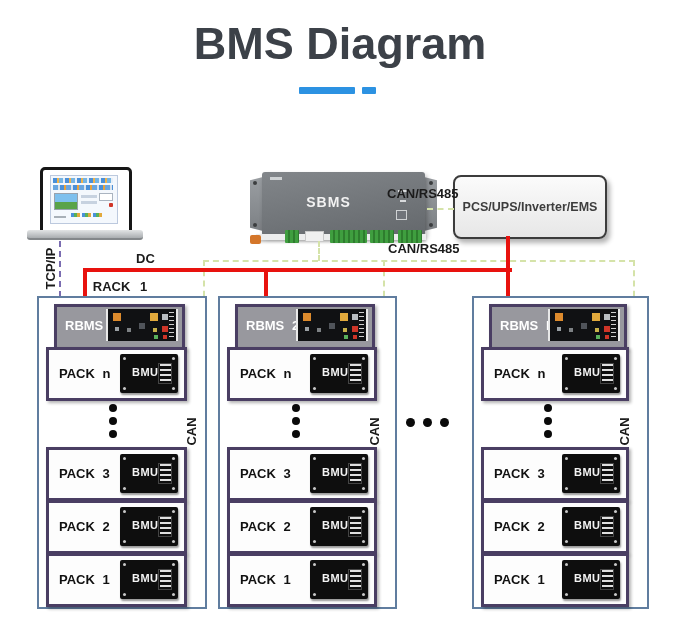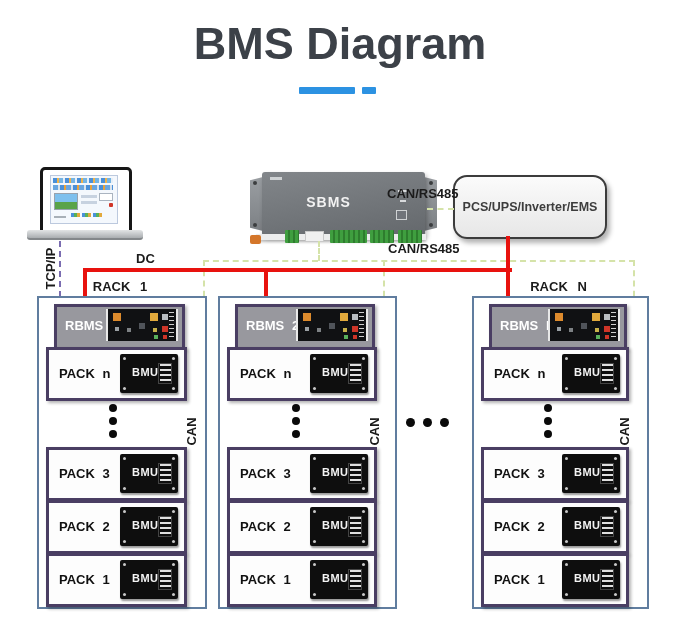--- a/index.html
+++ b/index.html
@@ -49,21 +49,21 @@
   .sbms-strip{left:256px;top:234px;width:170px;height:6px;background:#eceded;box-shadow:0 2px 3px rgba(0,0,0,.25);}
   .port{top:230px;height:13px;background:repeating-linear-gradient(90deg,#3f9e3f 0 3px,#2e7d2e 3px 5px);border-radius:1px;}
   .port1{left:285px;width:14px;}
   .port2{left:330px;width:37px;}
   .port3{left:370px;width:24px;}
   .port4{left:398px;width:24px;}
   .port-white{left:305px;top:231px;width:17px;height:9px;background:#f0f0f0;border:1px solid #c9c9c9;}
   .port-orange{left:250px;top:235px;width:11px;height:9px;background:#d4762a;border-radius:2px;}
 
   
-  .pcs{left:453px;top:175px;width:150px;height:60px;border:2px solid #3c3c3c;border-radius:14px;
+  .pcs{left:453px;top:175px;width:150px;height:60px;border:2px solid #3c3c3c;border-radius:8px;
        background:linear-gradient(#fbfbfb,#e7e7e7);box-shadow:3px 4px 5px rgba(0,0,0,.3);
        display:flex;align-items:center;justify-content:center;font-size:12.5px;font-weight:bold;color:#3d3d3d;}
 
   
   .red{background:#e8120e;}
   .dash-green-h{height:0;border-top:2px dashed #d5e3a9;}
   .dash-green-v{width:0;border-left:2px dashed #d5e3a9;}
   .dash-purple-v{width:0;border-left:2px dashed #7a6cb0;}
   .dot-blue-h{height:0;border-top:3px dotted #2e4d97;}
   .dot-blue-v{width:0;border-left:3px dotted #2e4d97;}
@@ -183,21 +183,20 @@
   <div class="abs dot-blue-h" style="left:367px;top:466px;width:15px;"></div>
   <div class="abs dot-blue-h" style="left:367px;top:519px;width:15px;"></div>
   <div class="abs dot-blue-h" style="left:367px;top:572px;width:15px;"></div>
   <div class="abs dot-blue-h" style="left:618px;top:323px;width:14px;"></div>
   <div class="abs dot-blue-h" style="left:619px;top:368px;width:13px;"></div>
   <div class="abs dot-blue-h" style="left:619px;top:466px;width:13px;"></div>
   <div class="abs dot-blue-h" style="left:619px;top:519px;width:13px;"></div>
   <div class="abs dot-blue-h" style="left:619px;top:572px;width:13px;"></div>
 
   <div class="abs rack-label" style="left:37px;width:166px;">RACK 1</div>
-  <div class="abs rack-label" style="left:472px;width:173px;">RACK N</div>
 
   <div class="abs rack" style="left:37px;top:296px;">
     <div class="rbms">
       <span class="rbms-label">RBMS 1</span>
       <div class="rbms-panel">
         <span class="abs panel-leds"></span>
         <span class="panel-txt"></span>
       </div>
     </div>
     <div class="pack" style="top:49px;">

